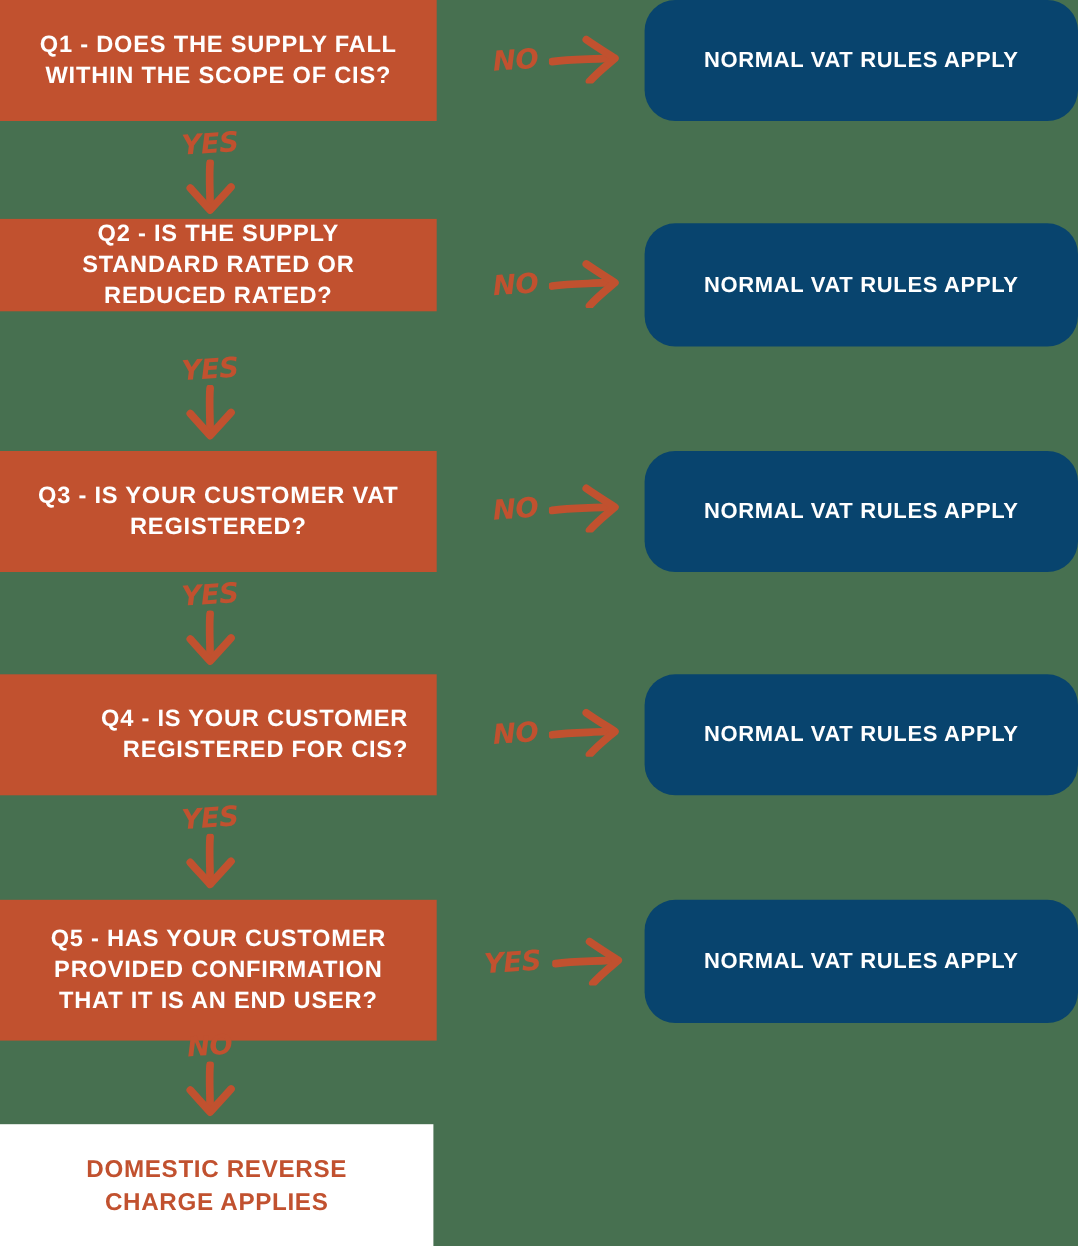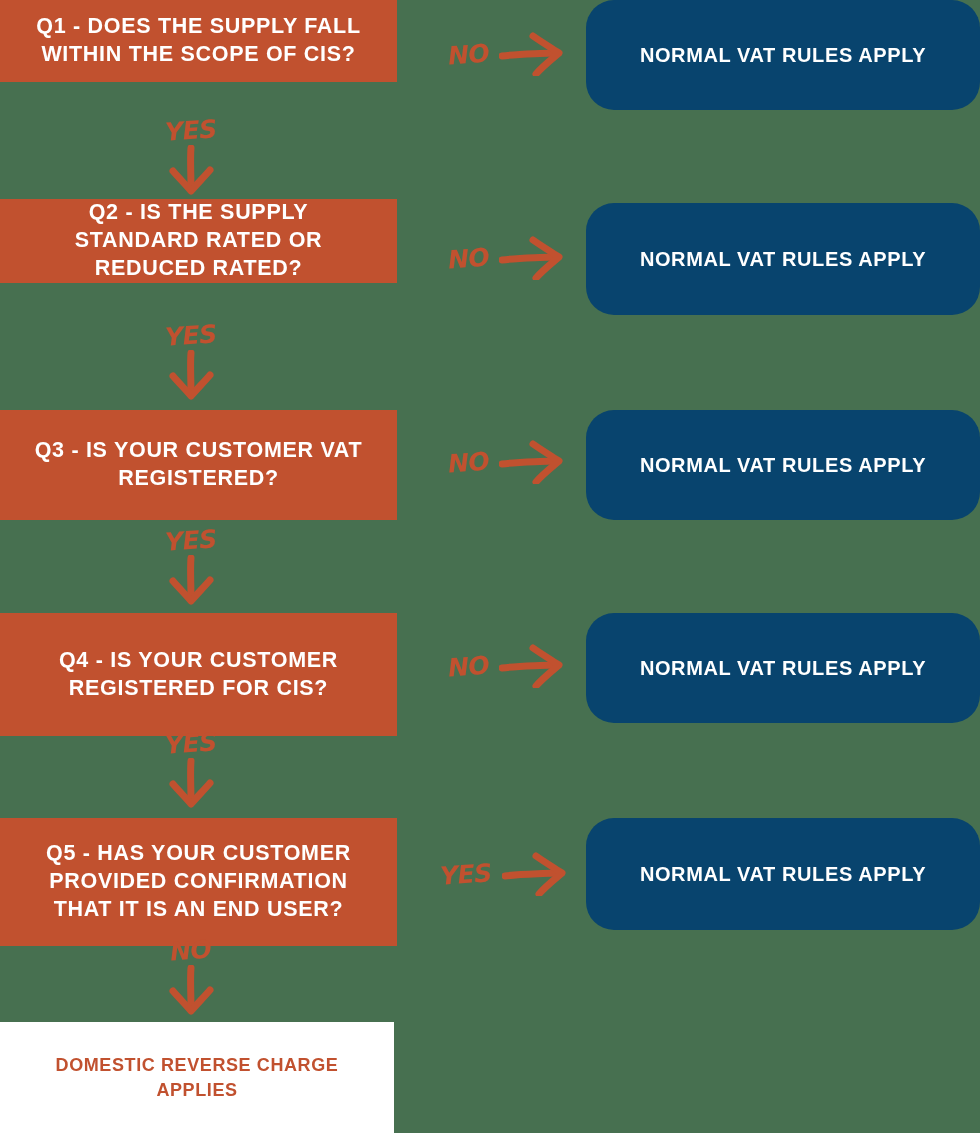--- a/index.html
+++ b/index.html
@@ -64,21 +64,21 @@
 
   .final-box {
     left: 0;
     width: 394px;
     background: #FFFFFF;
     padding: 6px 26px;
   }
   .final-box .box-text {
     color: #C1512F;
     font-weight: 700;
-    font-size: 18px;
+    font-size: 22px;
     line-height: 1.35;
     letter-spacing: 0.6px;
     text-transform: uppercase;
   }
 
   
   .connector {
     position: absolute;
     color: #C1512F;
   }
@@ -118,21 +118,21 @@
   }
   .connector-v .arrow-v {
     display: block;
   }
 </style>
 </head>
 <body>
 
 <div id="flowchart">
 
-  <div class="box question-box" style="top:0px; height:82px;justify-content:flex-end;">
+  <div class="box question-box" style="top:0px; height:110px;justify-content:flex-end;">
     <span class="box-text">Q1 - DOES THE SUPPLY FALL WITHIN THE SCOPE OF CIS?</span>
   </div>
 
   <div class="connector connector-h" style="left:448px; top:32px;">
     <span class="hand-label">NO</span>
     <svg class="arrow-h" width="68" height="44" viewBox="0 0 68 44">
       <path d="M3 24 C18 22, 34 22, 52 21" fill="none" stroke="#C1512F" stroke-width="7" stroke-linecap="round"></path>
       <path d="M34 4 C44 11, 54 17, 60 21 C53 27, 44 34, 37 42" fill="none" stroke="#C1512F" stroke-width="7" stroke-linecap="round" stroke-linejoin="round"></path>
     </svg>
   </div>
@@ -190,21 +190,21 @@
   </div>
 
   <div class="connector connector-v" style="left:160px; top:528px;">
     <span class="hand-label">YES</span>
     <svg class="arrow-v" width="62" height="50" viewBox="0 0 62 50">
       <path d="M31 3 C30 14, 31 28, 31 44" fill="none" stroke="#C1512F" stroke-width="7" stroke-linecap="round"></path>
       <path d="M13 26 C19 33, 25 39, 31 46 C37 39, 44 32, 50 25" fill="none" stroke="#C1512F" stroke-width="7" stroke-linecap="round" stroke-linejoin="round"></path>
     </svg>
   </div>
 
-  <div class="box question-box" style="top:613px; height:123px;">
+  <div class="box question-box" style="top:613px; height:110px;text-align:right;">
     <span class="box-text">Q4 - IS YOUR CUSTOMER REGISTERED FOR CIS?</span>
   </div>
 
   <div class="connector connector-h" style="left:448px; top:644px;">
     <span class="hand-label">NO</span>
     <svg class="arrow-h" width="68" height="44" viewBox="0 0 68 44">
       <path d="M3 24 C18 22, 34 22, 52 21" fill="none" stroke="#C1512F" stroke-width="7" stroke-linecap="round"></path>
       <path d="M34 4 C44 11, 54 17, 60 21 C53 27, 44 34, 37 42" fill="none" stroke="#C1512F" stroke-width="7" stroke-linecap="round" stroke-linejoin="round"></path>
     </svg>
   </div>

